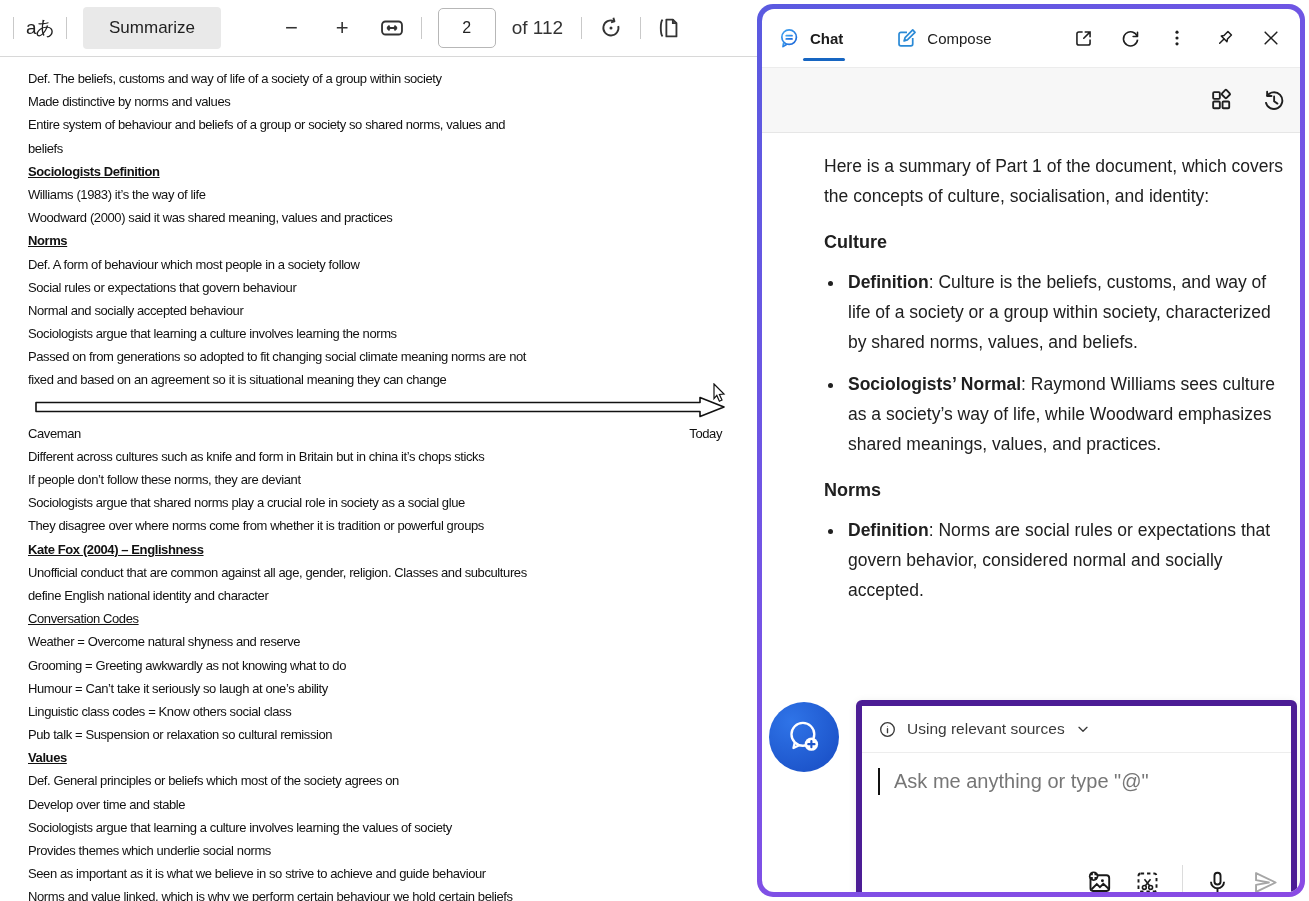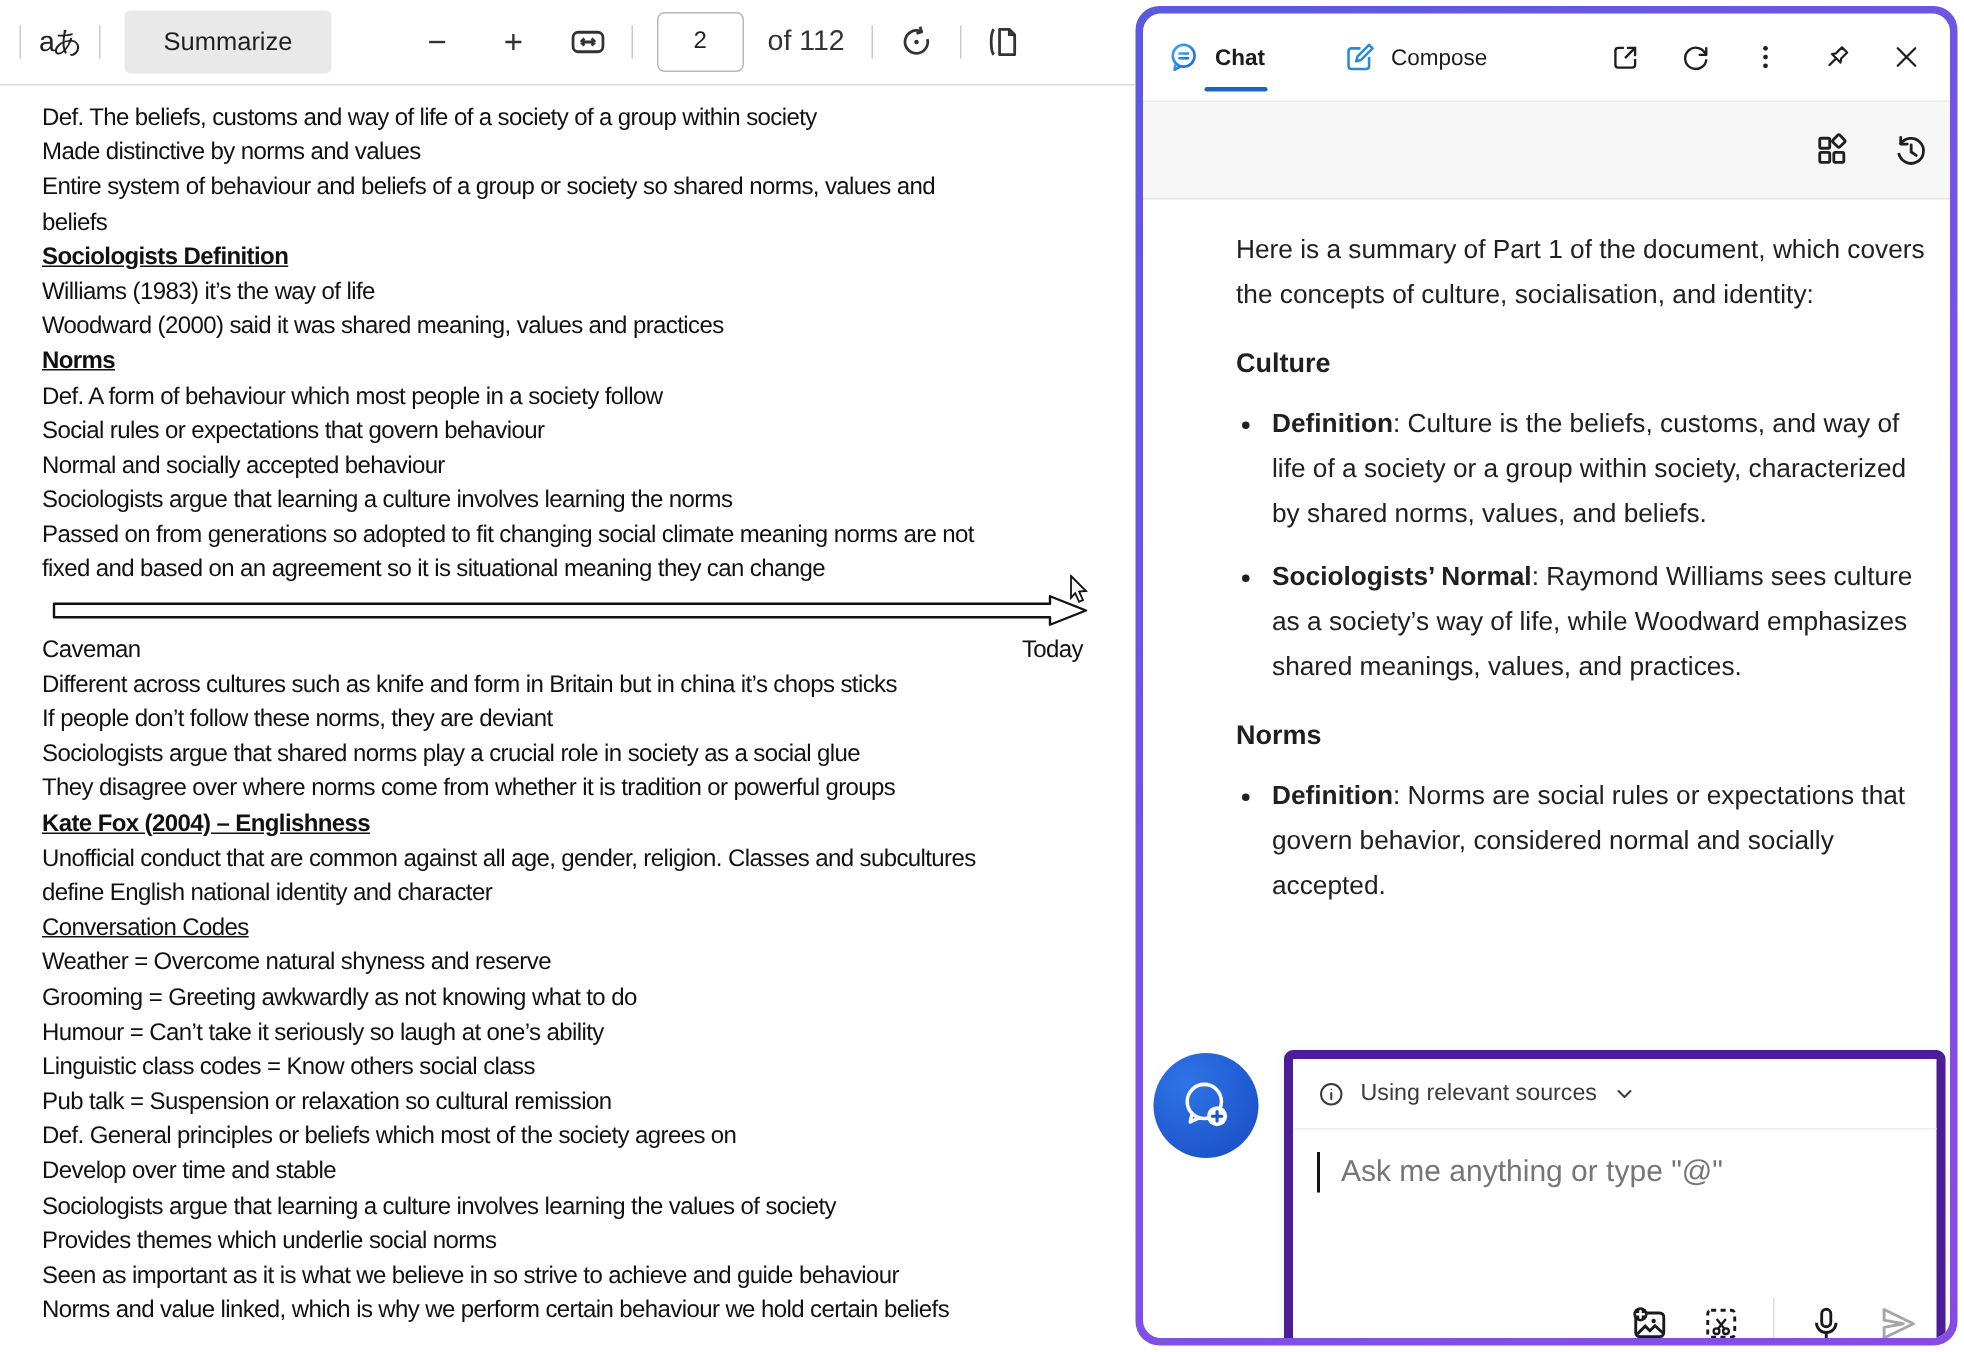--- a/index.html
+++ b/index.html
@@ -27,21 +27,21 @@
   .page-box{
     width:52px;height:36px;border:1px solid #b7b7b7;border-radius:5px;text-align:center;
     font-size:16px;color:#222;font-family:inherit;margin-left:16px;background:#fff;
   }
   .of-label{font-size:19px;color:#333;margin:0 18px 0 16px;}
   .rot{margin:0 16px;}
   .pview{margin:0 14px;}
   .pdf-content{
     position:absolute;left:0;top:57px;width:879px;height:844px;overflow:hidden;
     padding:10px 16px 0 28px;box-sizing:border-box;color:#111;
-    font-size:16px;line-height:23.2px;letter-spacing:-0.4px;white-space:nowrap;
+    font-size:13px;line-height:23.2px;letter-spacing:-0.4px;white-space:nowrap;
   }
   .pdf-line{height:23.2px;}
   .pdf-line.hb{font-weight:bold;text-decoration:underline;}
   .pdf-line.u{text-decoration:underline;}
   .pdf-line.split{display:flex;justify-content:space-between;width:694px;}
   .arrow-row{height:30px;position:relative;}
   .cursor{position:absolute;left:712px;top:383px;z-index:5;}
   
   .copilot{
     position:absolute;left:757px;top:4px;width:548px;height:893px;box-sizing:border-box;
@@ -170,20 +170,21 @@
       <div class="pdf-line n">They disagree over where norms come from whether it is tradition or powerful groups</div>
       <div class="pdf-line hb">Kate Fox (2004) – Englishness</div>
       <div class="pdf-line n">Unofficial conduct that are common against all age, gender, religion. Classes and subcultures</div>
       <div class="pdf-line n">define English national identity and character</div>
       <div class="pdf-line u">Conversation Codes</div>
       <div class="pdf-line n">Weather = Overcome natural shyness and reserve</div>
       <div class="pdf-line n">Grooming = Greeting awkwardly as not knowing what to do</div>
       <div class="pdf-line n">Humour = Can’t take it seriously so laugh at one’s ability</div>
       <div class="pdf-line n">Linguistic class codes = Know others social class</div>
       <div class="pdf-line n">Pub talk = Suspension or relaxation so cultural remission</div>
+      <div class="pdf-line hb">Values</div>
       <div class="pdf-line n">Def. General principles or beliefs which most of the society agrees on</div>
       <div class="pdf-line n">Develop over time and stable</div>
       <div class="pdf-line n">Sociologists argue that learning a culture involves learning the values of society</div>
       <div class="pdf-line n">Provides themes which underlie social norms</div>
       <div class="pdf-line n">Seen as important as it is what we believe in so strive to achieve and guide behaviour</div>
       <div class="pdf-line n">Norms and value linked, which is why we perform certain behaviour we hold certain beliefs</div>
     </div>
 
   <div class="cursor">
     <svg width="15" height="20" viewBox="0 0 15 20">

